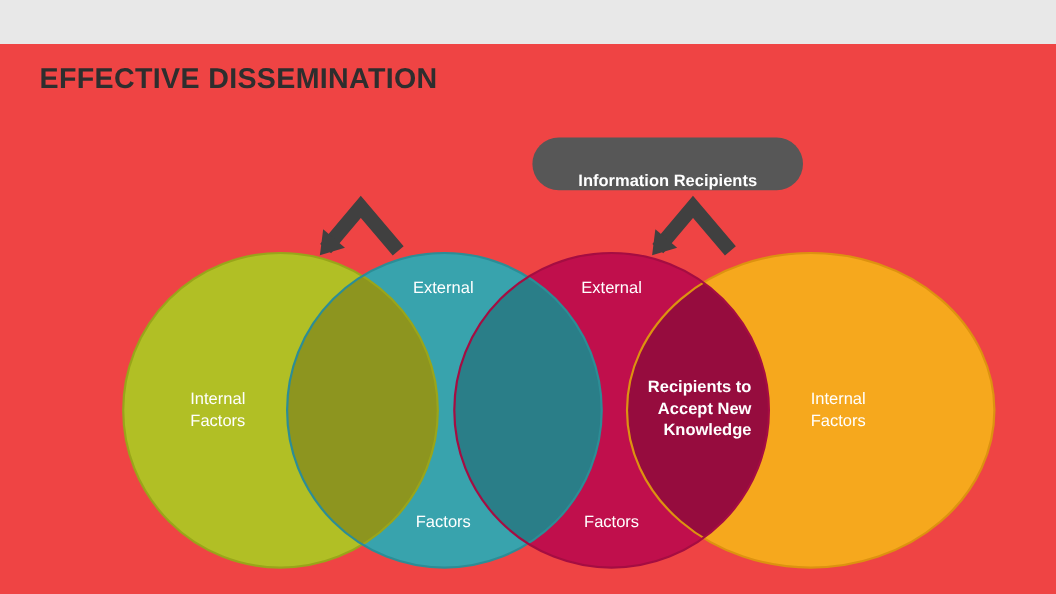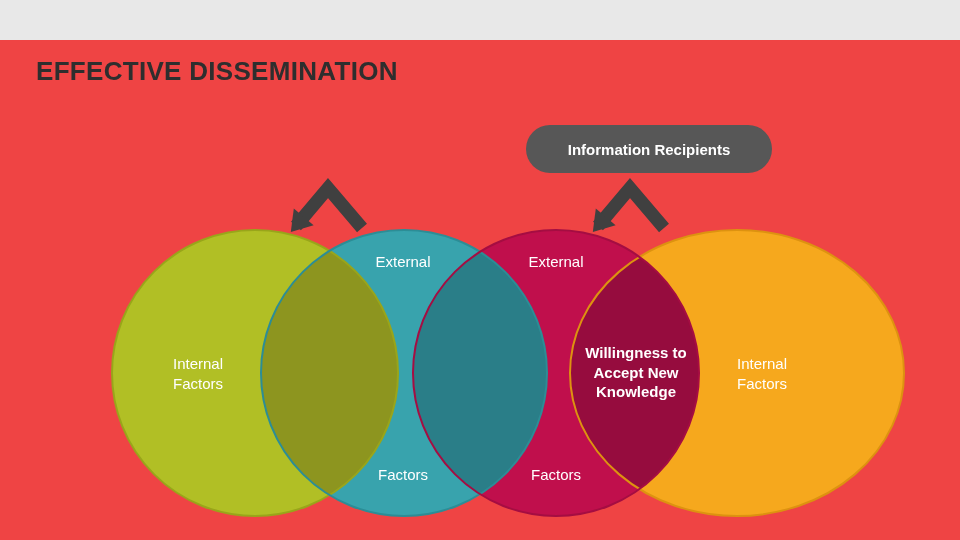--- a/index.html
+++ b/index.html
@@ -23,40 +23,40 @@
   }
   .pill{
     position:absolute;top:85px;height:48px;
     border-radius:24px;
     background:var(--pill,#575757);
     color:#ffffff;
     display:flex;align-items:center;justify-content:center;
     font-weight:bold;font-size:15px;
   }
   .pill-left{left:196px;width:248px;}
-  .pill-right{left:526px;width:246px;}
+  .pill-right{left:484px;width:246px;align-items:flex-end;}
   .diagram{position:absolute;left:0;top:0;width:960px;height:540px;}
   .arrow-line{fill:none;stroke:var(--arrow,#404040);stroke-width:13;}
   .arrow-head{fill:var(--arrow,#404040);}
   .fill-green{fill:var(--green,#b1bf25);}
   .fill-teal{fill:var(--teal,#38a3ad);}
   .fill-red{fill:var(--red,#c00f4c);}
   .fill-orange{fill:var(--orange,#f6a81d);}
   .fill-olive{fill:var(--olive,#8d951f);}
   .fill-darkteal{fill:var(--darkteal,#2a7e88);}
   .fill-maroon{fill:var(--maroon,#960c3e);}
   .edge{fill:none;stroke-width:2;}
   .edge-green{stroke:var(--green-edge,#99a51a);}
   .edge-teal{stroke:var(--teal-edge,#2c8d96);}
   .edge-red{stroke:var(--red-edge,#a50d42);}
   .edge-orange{stroke:var(--orange-edge,#dd9210);}
   .vlabel{
     position:absolute;transform:translate(-50%,-50%);
     color:#ffffff;font-size:15px;line-height:1.3;
-    text-align:center;white-space:pre-line;
+    text-align:right;white-space:pre-line;
     pointer-events:none;
   }
   .vlabel.bold{font-weight:bold;}
   .bottom-strip{
     position:absolute;left:0;bottom:0;width:100%;height:6px;
     background:#d9d9d9;
   }
 </style>
 </head>
 <body>
@@ -105,20 +105,20 @@
     <circle class="edge edge-teal" cx="404" cy="333" r="143"></circle>
     <circle class="edge edge-red" cx="556" cy="333" r="143"></circle>
   </svg>
 
   <div class="vlabel" style="left:198px;top:333px;">Internal
 Factors</div>
   <div class="vlabel" style="left:403px;top:222px;">External</div>
   <div class="vlabel" style="left:403px;top:435px;">Factors</div>
   <div class="vlabel" style="left:556px;top:222px;">External</div>
   <div class="vlabel" style="left:556px;top:435px;">Factors</div>
-  <div class="vlabel bold" style="left:636px;top:332px;">Willingness to
+  <div class="vlabel bold" style="left:636px;top:332px;">Recipients to
 Accept New
 Knowledge</div>
   <div class="vlabel" style="left:762px;top:333px;">Internal
 Factors</div>
 
   <div class="bottom-strip"></div>
 </div>
 
 </body></html>

